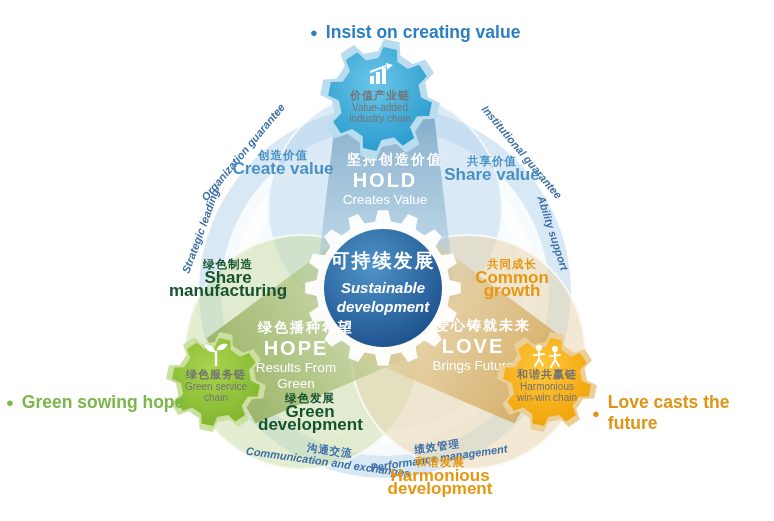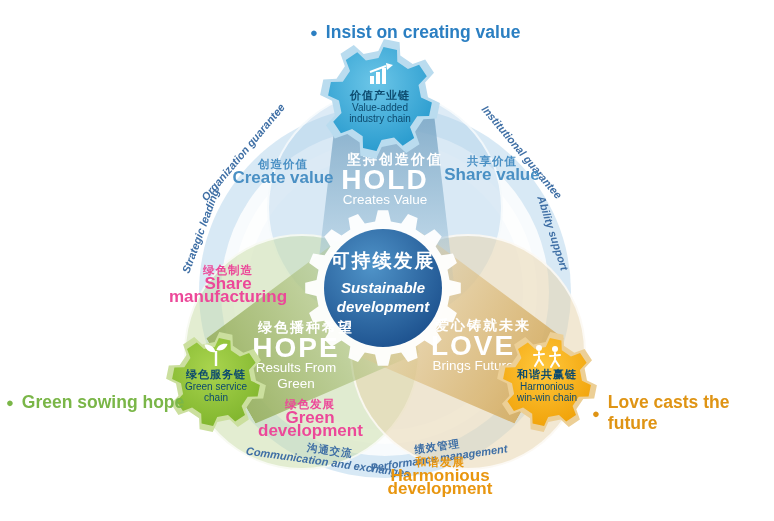--- a/index.html
+++ b/index.html
@@ -29,36 +29,36 @@
     clip-path:polygon(15% 0%,85% 0%,100% 100%,0% 100%);}
   .ray-hold{background:linear-gradient(180deg,rgba(122,166,197,.85) 0%,rgba(153,190,214,.5) 70%,rgba(160,196,221,.2) 100%);}
   .ray-hope{transform:rotate(-120deg);
     background:linear-gradient(180deg,rgba(152,176,96,.9) 0%,rgba(173,193,125,.55) 70%,rgba(190,206,150,.2) 100%);}
   .ray-love{transform:rotate(120deg);
     background:linear-gradient(180deg,rgba(212,172,97,.9) 0%,rgba(222,192,133,.55) 70%,rgba(230,206,156,.2) 100%);}
   
   .ctr{text-align:center;}
   .sector-text{z-index:6;color:#fff;}
   .sector-cn{font-weight:bold;font-size:14px;letter-spacing:2px;line-height:18px;padding-left:20px;}
-  .sector-en{font-weight:bold;font-size:28px;letter-spacing:2px;line-height:24px;}
+  .sector-en{font-weight:bold;font-size:20px;letter-spacing:2px;line-height:24px;}
   .sector-sub{font-size:13.5px;line-height:16px;}
   .pair-label{z-index:6;font-weight:bold;}
   .pair-cn{font-size:11.5px;letter-spacing:1px;line-height:14px;}
   .pair-en{font-size:17px;line-height:13px;}
-  .blue-l{color:#4a90c4;} .green-l{color:#ec4899;margin-top:6px;} .orange-l{color:#e8960f;}
+  .blue-l{color:#4a90c4;} .green-l{color:#14532d;} .orange-l{color:#e8960f;}
   .arc-label{z-index:4;color:#3f6fa5;font-weight:bold;font-style:italic;font-size:11px;line-height:12px;}
   .arc-cn{font-style:normal;font-size:10.5px;letter-spacing:1px;}
   
   .center-svg{left:298px;top:203px;z-index:5;}
   .center-text{left:313px;top:249px;width:140px;z-index:8;color:#fff;}
   .center-cn{font-size:19px;font-weight:bold;letter-spacing:2px;line-height:24px;}
   .center-en{font-size:15px;font-weight:bold;font-style:italic;line-height:19px;margin-top:5px;}
   
   .gear-svg{z-index:7;}
-  .gear-text{z-index:8;color:#0c4a6e;}
+  .gear-text{z-index:8;color:#737373;}
   .gear-cn{font-size:11px;font-weight:bold;letter-spacing:1px;line-height:13px;}
   .gear-en{font-size:10px;line-height:11px;}
   .gear-icon{z-index:8;}
   
   .annot{z-index:9;font-size:17.5px;font-weight:bold;display:flex;align-items:center;gap:8px;}
   .annot .dot{font-size:13px;}
   .annot-top{color:#2b7fc2;} .annot-left{color:#7ab648;} .annot-right{color:#df9414;}
 </style>
 </head>
 <body>
@@ -115,31 +115,35 @@
     <div class="sector-cn">绿色播种希望</div>
     <div class="sector-en">HOPE</div>
     <div class="sector-sub" style="width:110px;margin:0 auto;">Results From Green</div>
   </div>
   <div class="abs sector-text ctr" style="left:398px;top:316px;width:150px;">
     <div class="sector-cn">爱心铸就未来</div>
     <div class="sector-en">LOVE</div>
     <div class="sector-sub">Brings Future</div>
   </div>
 
-  <div class="abs pair-label ctr blue-l" style="left:231px;top:157px;width:104px;">
+  <div class="abs pair-label ctr blue-l" style="left:231px;top:148px;width:104px;">
     <div class="pair-cn">创造价值</div>
     <div class="pair-en">Create value</div>
   </div>
   <div class="abs pair-label ctr blue-l" style="left:440px;top:154px;width:104px;">
     <div class="pair-cn">共享价值</div>
     <div class="pair-en">Share value</div>
   </div>
   <div class="abs pair-label ctr green-l" style="left:166px;top:257px;width:124px;">
     <div class="pair-cn">绿色制造</div>
     <div class="pair-en">Share manufacturing</div>
+  </div>
+  <div class="abs pair-label ctr orange-l" style="left:472px;top:257px;width:80px;">
+    <div class="pair-cn">共同成长</div>
+    <div class="pair-en">Common growth</div>
   </div>
   <div class="abs pair-label ctr green-l" style="left:258px;top:391px;width:104px;">
     <div class="pair-cn">绿色发展</div>
     <div class="pair-en">Green development</div>
   </div>
   <div class="abs pair-label ctr orange-l" style="left:378px;top:412px;width:124px;margin-top:43px;">
     <div class="pair-cn">和谐发展</div>
     <div class="pair-en">Harmonious development</div>
   </div>
 

